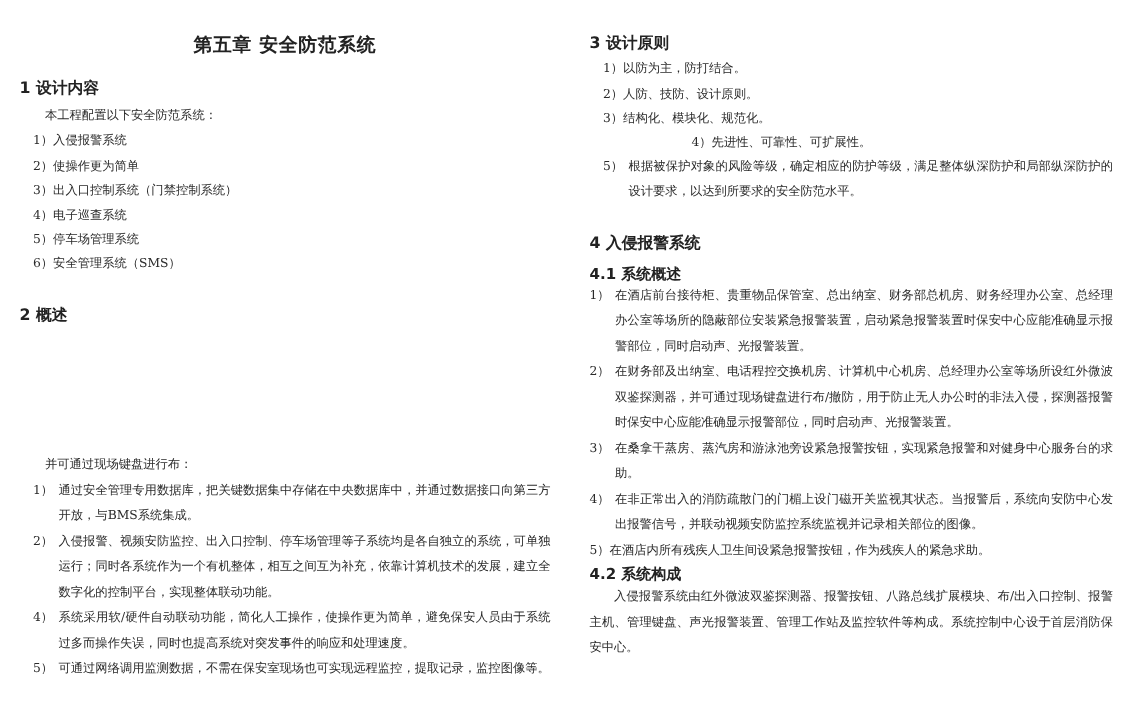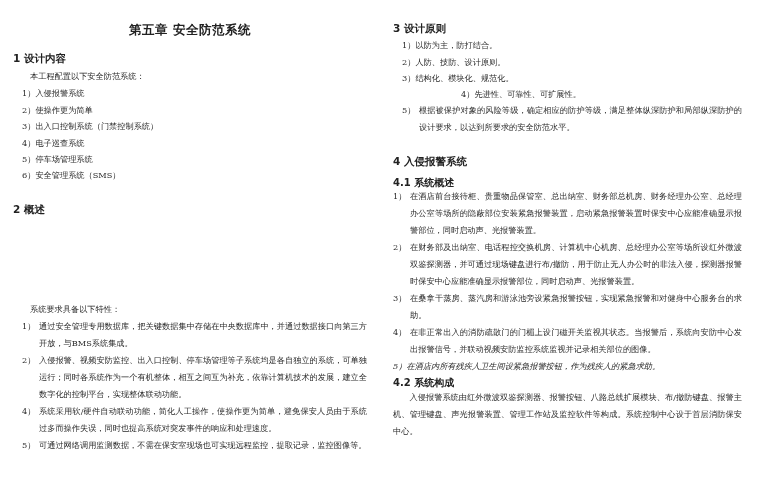--- a/index.html
+++ b/index.html
@@ -61,21 +61,21 @@
       <span>4）</span><span>电子巡查系统</span>
     </div>
     <div class="line" style="top:154px; left:22px;">
       <span>5）</span><span>停车场管理系统</span>
     </div>
     <div class="line" style="top:170px; left:22px;">
       <span>6）</span><span>安全管理系统（SMS）</span>
     </div>
 
     <div class="h1" style="top:203px; left:13px;">2 概述</div>
-    <div class="line" style="top:304px; left:30px;">系统要求具备以下特性：</div>
+    <div class="line" style="top:304px; left:30px;">并可通过现场键盘进行布：</div>
 
     <div class="item" style="top:318px; left:22px; width:345px;">
       <span class="num">1）</span>
       <span class="txt">通过安全管理专用数据库，把关键数据集中存储在中央数据库中，并通过数据接口向第三方开放，与BMS系统集成。</span>
     </div>
     <div class="item" style="top:352px; left:22px; width:345px;">
       <span class="num">2）</span>
       <span class="txt">入侵报警、视频安防监控、出入口控制、停车场管理等子系统均是各自独立的系统，可单独运行；同时各系统作为一个有机整体，相互之间互为补充，依靠计算机技术的发展，建立全数字化的控制平台，实现整体联动功能。</span>
     </div>
     <div class="item" style="top:403px; left:22px; width:345px;">
@@ -120,21 +120,21 @@
       <span class="txt">在财务部及出纳室、电话程控交换机房、计算机中心机房、总经理办公室等场所设红外微波双鉴探测器，并可通过现场键盘进行布/撤防，用于防止无人办公时的非法入侵，探测器报警时保安中心应能准确显示报警部位，同时启动声、光报警装置。</span>
     </div>
     <div class="item" style="top:290px; left:13px; width:349px;">
       <span class="num">3）</span>
       <span class="txt">在桑拿干蒸房、蒸汽房和游泳池旁设紧急报警按钮，实现紧急报警和对健身中心服务台的求助。</span>
     </div>
     <div class="item" style="top:324px; left:13px; width:349px;">
       <span class="num">4）</span>
       <span class="txt">在非正常出入的消防疏散门的门楣上设门磁开关监视其状态。当报警后，系统向安防中心发出报警信号，并联动视频安防监控系统监视并记录相关部位的图像。</span>
     </div>
-    <div class="line" style="top:361px; left:13px;font-style:italic;">
+    <div class="line" style="top:361px; left:13px;">
       <span>5）</span><span>在酒店内所有残疾人卫生间设紧急报警按钮，作为残疾人的紧急求助。</span>
     </div>
 
     <div class="h2" style="top:376px; left:13px;">4.2 系统构成</div>
-    <div class="para indent" style="top:389px; left:13px; width:349px;">入侵报警系统由红外微波双鉴探测器、报警按钮、八路总线扩展模块、布/撤防键盘、报警主机、管理键盘、声光报警装置、管理工作站及监控软件等构成。系统控制中心设于首层消防保安中心。</div>
+    <div class="para indent" style="top:389px; left:13px; width:349px;">入侵报警系统由红外微波双鉴探测器、报警按钮、八路总线扩展模块、布/出入口控制、报警主机、管理键盘、声光报警装置、管理工作站及监控软件等构成。系统控制中心设于首层消防保安中心。</div>
   </div>
 
 </div>
 
 </body></html>

